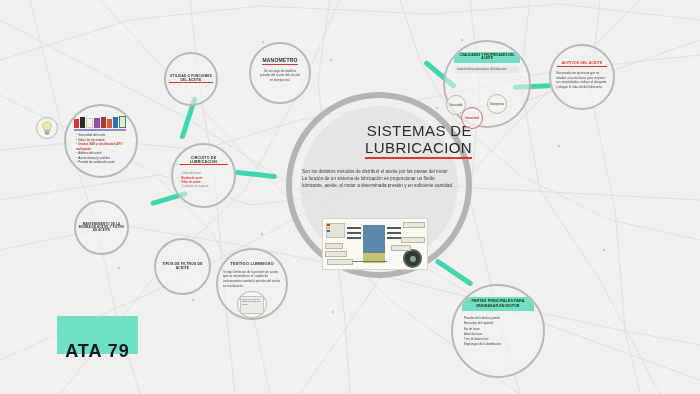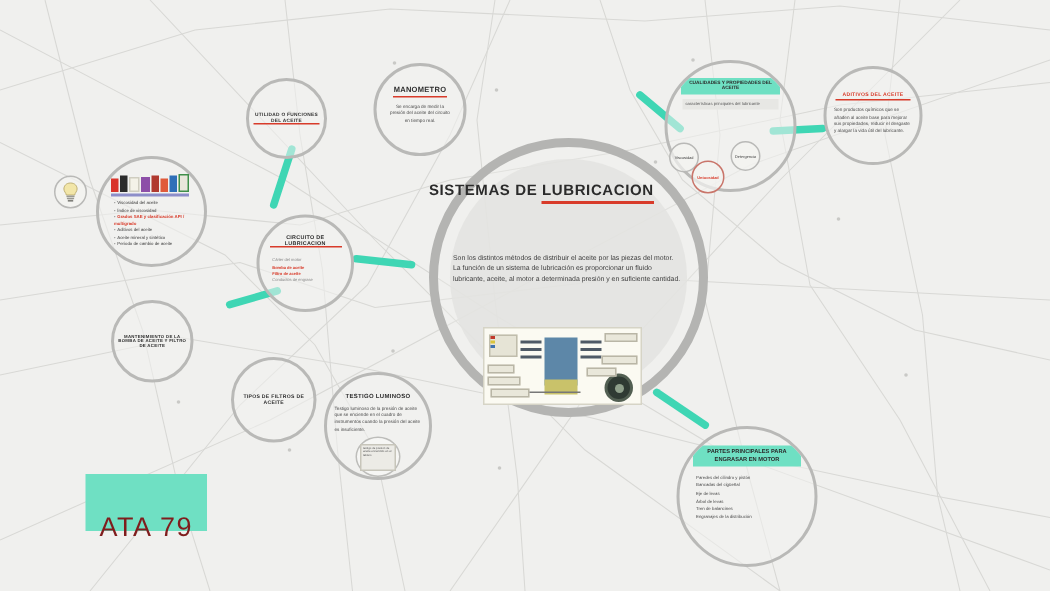--- a/index.html
+++ b/index.html
@@ -41,22 +41,22 @@
   #center-ring{
     position:absolute;left:286px;top:92px;width:186px;height:186px;
     border-radius:50%;border:6px solid #b4b4b2;box-sizing:border-box;
     background:rgba(240,240,238,0.35);
   }
   #center-inner{
     position:absolute;left:300px;top:106px;width:158px;height:158px;
     border-radius:50%;background:#e3e3e1;opacity:.85;
   }
   #center-title{
-    position:absolute;left:286px;top:122px;width:186px;text-align:left;
-    font-size:10px;font-weight:bold;letter-spacing:.4px;color:#2b2b2b;
+    position:absolute;left:286px;top:122px;width:186px;text-align:right;
+    font-size:15px;font-weight:normal;letter-spacing:.4px;color:#2b2b2b;
   }
   #center-title .ul{border-bottom:2px solid #d83b2a;padding-bottom:1px;}
   #center-para{
     position:absolute;left:302px;top:168px;width:152px;
     font-size:4.6px;line-height:1.55;color:#3c3c3c;text-align:left;
   }
 
   
   #engine-card{
     position:absolute;left:322px;top:218px;width:104px;height:50px;
@@ -70,21 +70,21 @@
   #eg-wheel{left:80px;top:30px;width:15px;height:15px;border-radius:50%;
     background:#2f3a33;border:2px solid #525f52;}
   #eg-wheel:after{content:"";position:absolute;left:4.5px;top:4.5px;
     width:6px;height:6px;border-radius:50%;background:#8fa08b;}
 
   
   #ata{
     position:absolute;left:57px;top:316px;width:81px;height:38px;
     background:#6fe0c3;display:flex;align-items:center;justify-content:center;
   }
-  #ata span{font-size:18px;font-weight:normal;letter-spacing:1px;color:#7f1d1d;margin-top:32px;}
+  #ata span{font-size:18px;font-weight:bold;letter-spacing:1px;color:#0f172a;margin-top:32px;}
 
   
   .teal{position:absolute;background:#3fd6b4;border-radius:3px;}
 
   
   #chips{position:absolute;left:74px;top:116px;width:52px;height:12px;
     display:flex;align-items:flex-end;gap:1px;}
   .chip{width:6px;}
   #chipline{position:absolute;left:74px;top:129px;width:52px;height:1.5px;background:#8d8ec9;}
   #oillist{position:absolute;left:76px;top:133px;width:50px;font-size:2.9px;line-height:1.55;}

